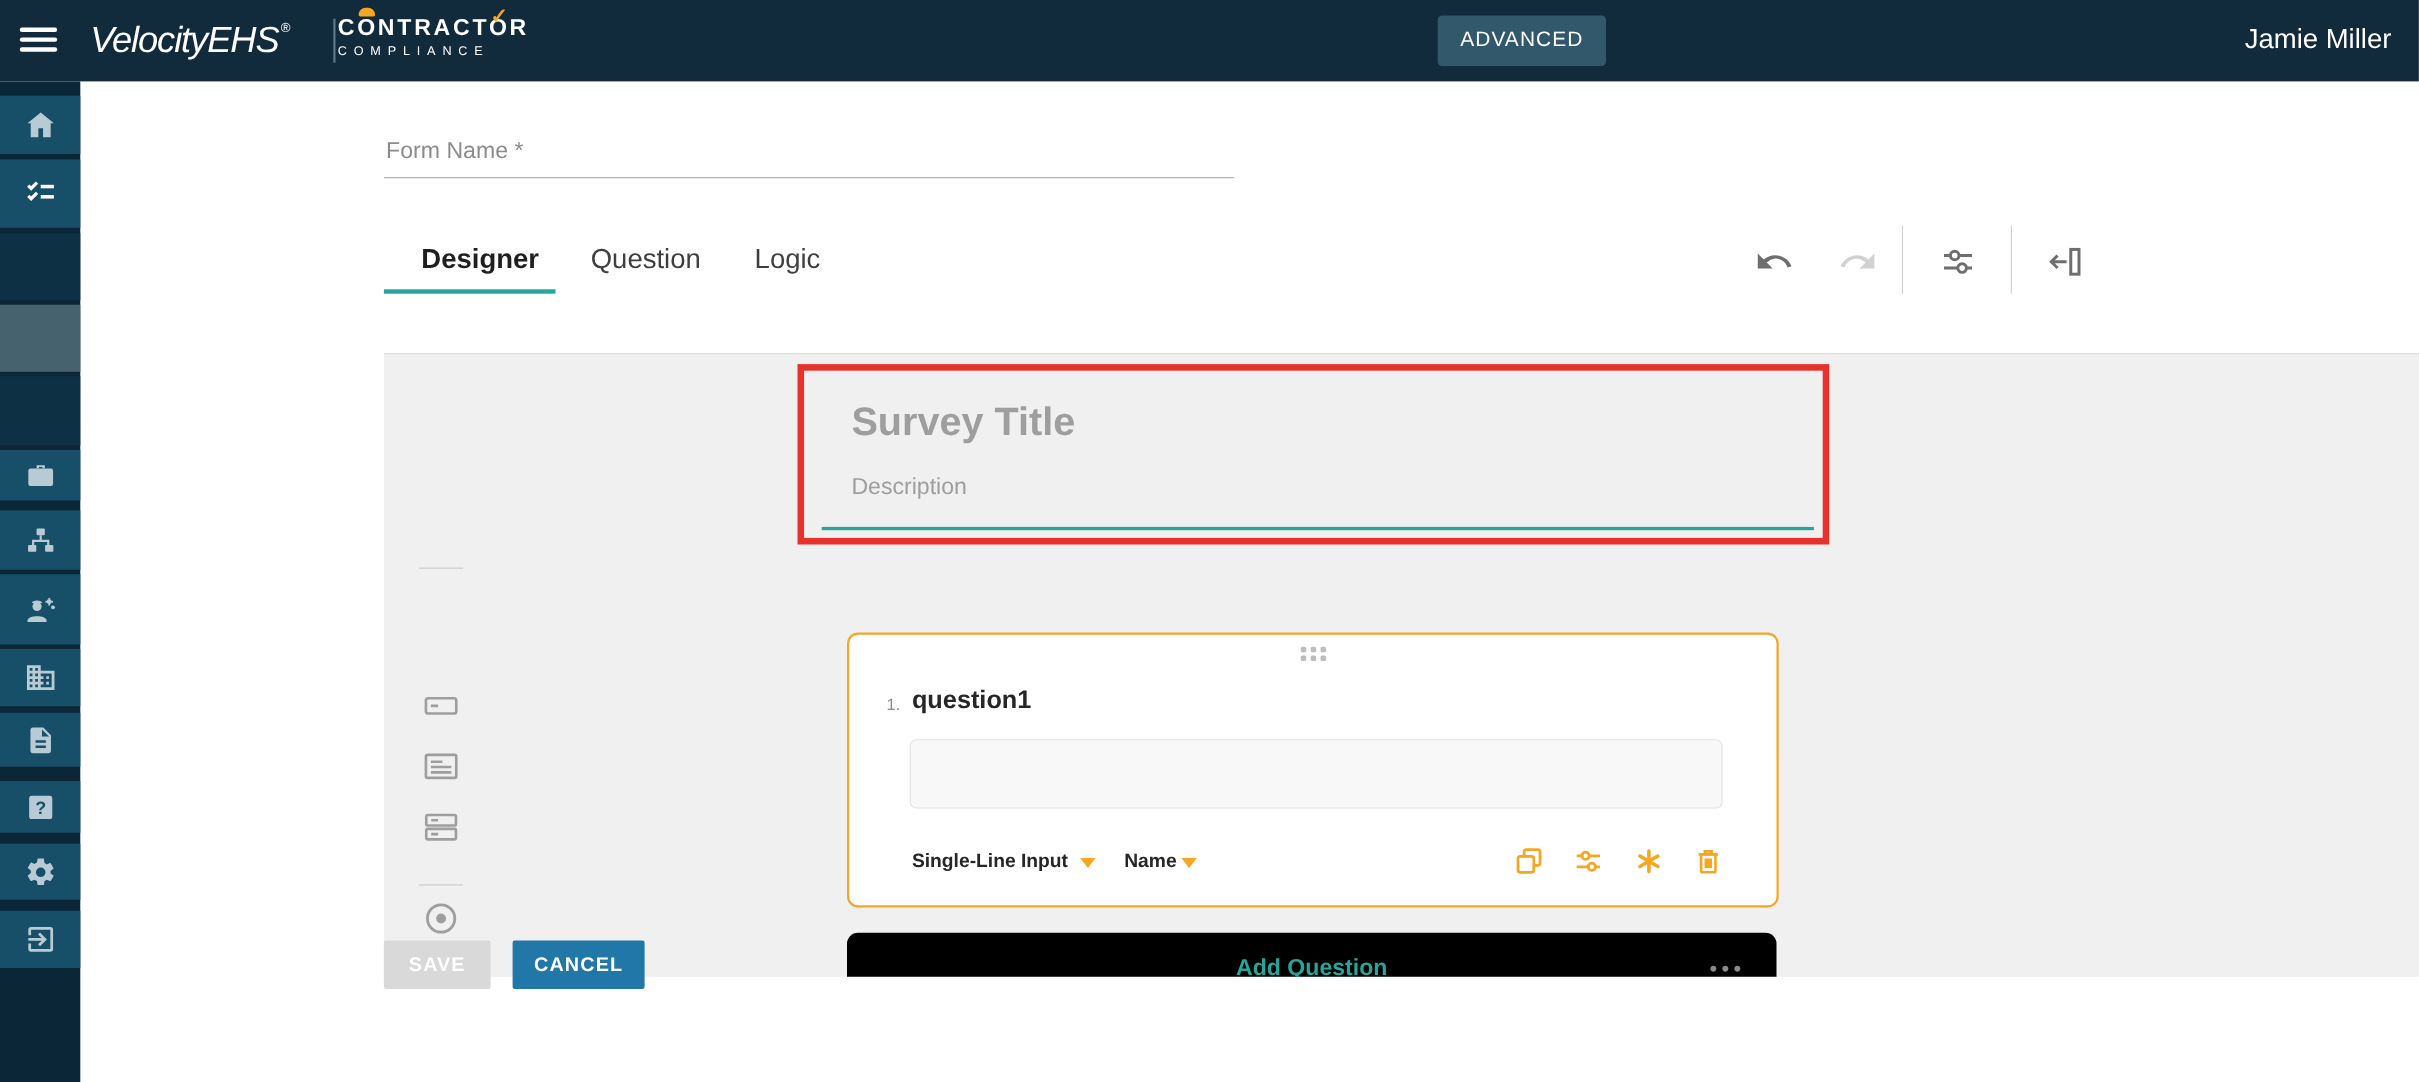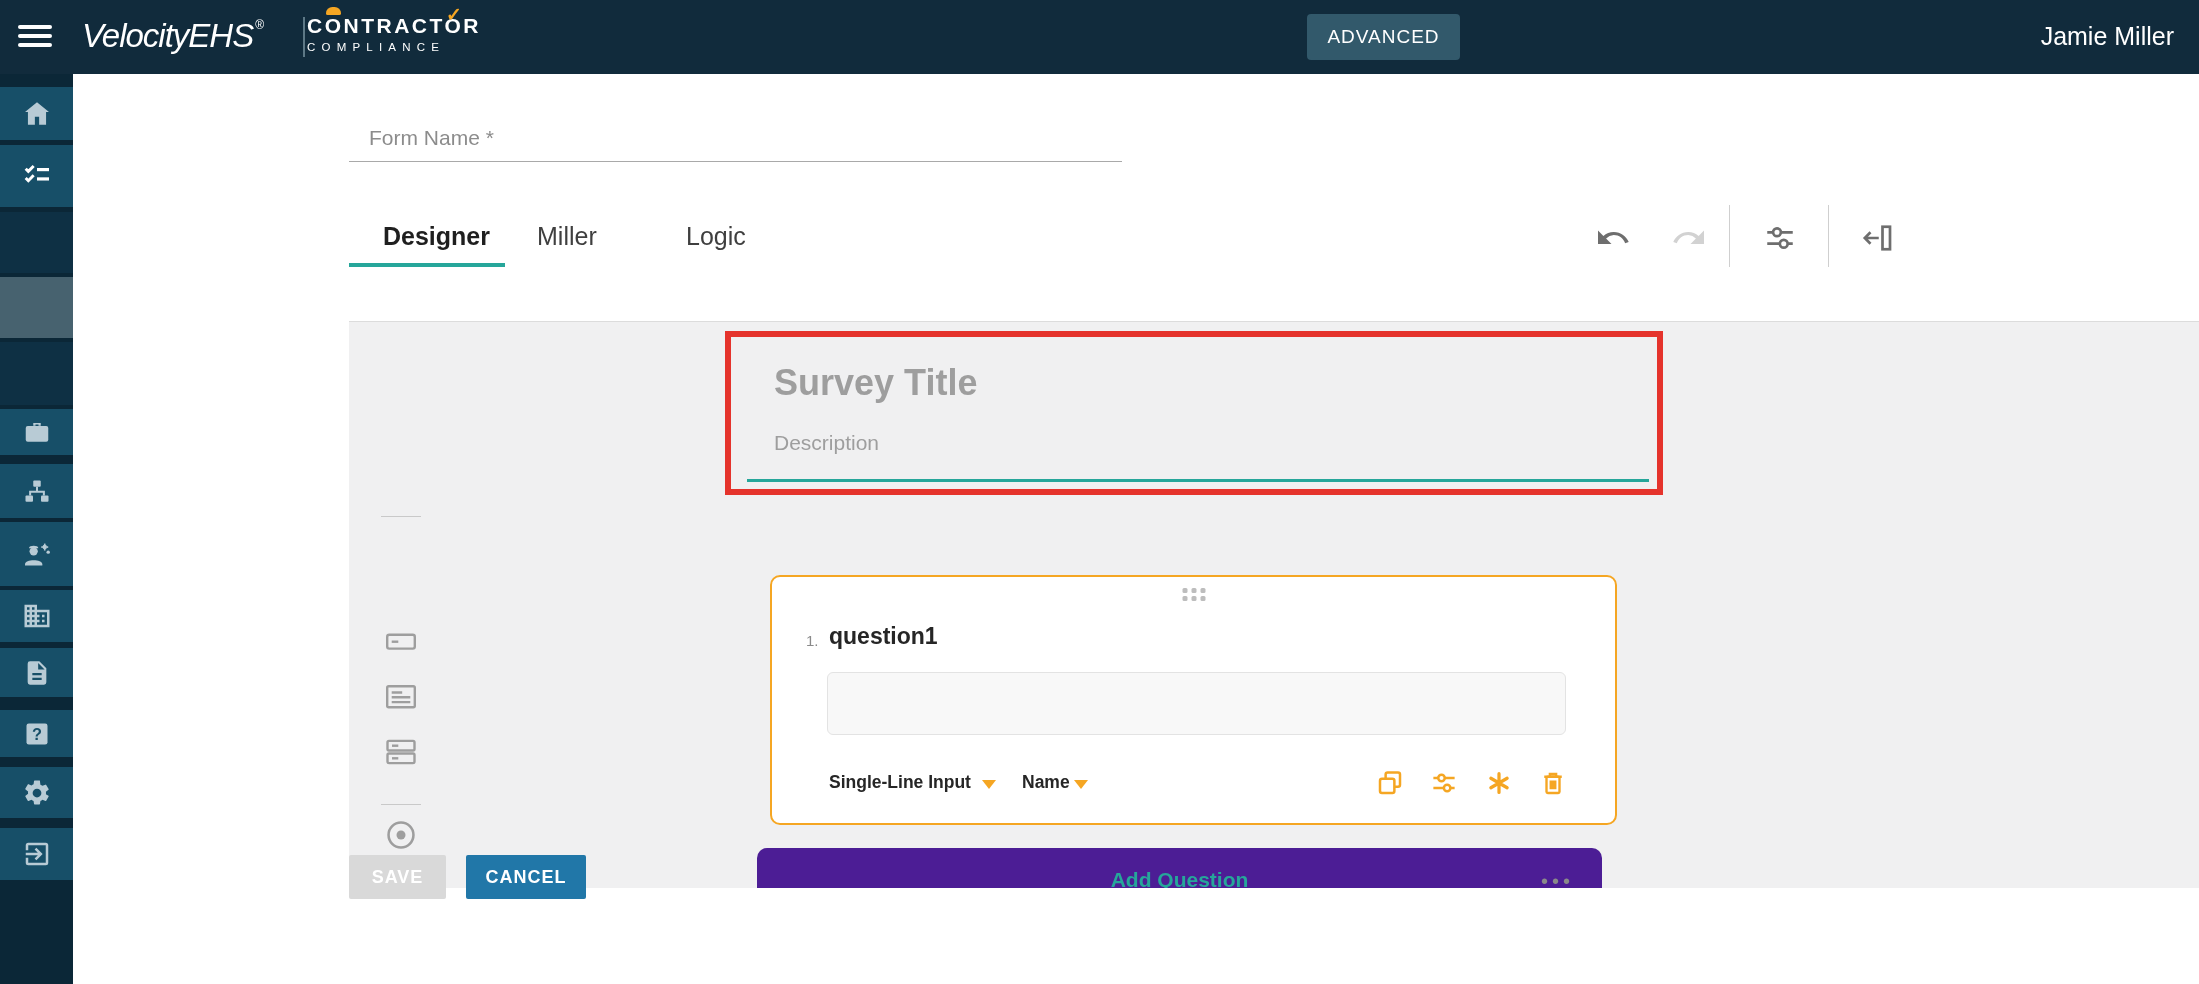--- a/index.html
+++ b/index.html
@@ -28,21 +28,21 @@
 
   
   .sidebar { position:absolute; left:0; top:74px; width:73px; height:910px; background:#0B2737; z-index:20; }
   .snav { position:absolute; left:0; width:73px; display:flex; align-items:center; justify-content:center; color:#B8CBD5; cursor:pointer; }
   .snav.lit  { background:#174F68; }
   .snav.dark { background:#0E3044; }
   .snav.sel  { background:#47626F; }
   .snav svg { display:block; }
 
   
-  .form-name-label { position:absolute; left:369px; top:126px; font-size:21px; color:#8C8C8C; }
+  .form-name-label { position:absolute; left:351px; top:126px; font-size:21px; color:#8C8C8C; }
   .form-name-line { position:absolute; left:349px; top:161px; width:773px; height:1px; background:#A9A9A9; }
 
   .tab { position:absolute; top:222px; font-size:25px; color:#3F3F3F; cursor:pointer; }
   .tab.active { font-weight:bold; color:#1F1F1F; }
   .tab-underline { position:absolute; left:349px; top:263px; width:156px; height:4px; background:#26A69A; }
 
   .tb-ic { position:absolute; top:220px; color:#6E6E6E; cursor:pointer; }
   .tb-ic.disabled { color:#D2D2D2; cursor:default; }
   .tb-div { position:absolute; top:205px; width:1px; height:62px; background:#CFCFCF; }
 
@@ -60,21 +60,21 @@
   .draghandle { position:absolute; left:50%; top:11px; transform:translateX(-50%); cursor:grab; }
   .draghandle .row { display:flex; gap:4px; margin-bottom:3px; }
   .draghandle i { display:block; width:5px; height:5px; background:#BDBDBD; border-radius:1.5px; }
   .qnum { position:absolute; left:34px; top:55px; font-size:15px; color:#8a8a8a; }
   .qtitle { position:absolute; left:57px; top:46px; font-size:23px; font-weight:bold; color:#262626; cursor:text; }
   .qinput { position:absolute; left:55px; top:95px; width:739px; height:63px; background:#F8F8F8; border:1px solid #E3E3E3; border-radius:6px; cursor:text; }
   .qtype { position:absolute; top:195px; font-size:17.5px; font-weight:bold; color:#262626; cursor:pointer; }
   .caret { position:absolute; top:203px; width:0; height:0; border-left:7px solid transparent; border-right:7px solid transparent; border-top:9px solid #F5A623; cursor:pointer; }
   .qact { position:absolute; top:191px; width:30px; height:30px; color:#F5A623; cursor:pointer; }
 
-  .addcard { position:absolute; left:408px; top:526px; width:845px; height:60px; background:#4c1d95; border-radius:10px; }
+  .addcard { position:absolute; left:421px; top:526px; width:845px; height:60px; background:#000000; border-radius:10px; }
   .addq { position:absolute; left:0; right:0; top:20px; text-align:center; font-size:21px; font-weight:bold; color:#26A69A; cursor:pointer; }
   .adddots { position:absolute; right:28px; top:22px; color:#8a8a8a; font-size:20px; letter-spacing:4px; cursor:pointer; }
 
   .save-btn { position:absolute; left:349px; top:855px; width:97px; height:44px; background:#D9D9D9; border:none; border-radius:2px; color:#fff; font-size:18px; font-weight:bold; letter-spacing:1px; font-family:"Liberation Sans",sans-serif; }
   .cancel-btn { position:absolute; left:466px; top:855px; width:120px; height:44px; background:#2177A8; border:none; border-radius:2px; color:#fff; font-size:18px; font-weight:bold; letter-spacing:1px; font-family:"Liberation Sans",sans-serif; cursor:pointer; }
 </style>
 </head>
 <body>
 
 <div class="page">
@@ -184,21 +184,21 @@
             <path d="M10.09 15.59 11.5 17l5-5-5-5-1.41 1.41L12.67 11H3v2h9.67zM19 3H5a2 2 0 0 0-2 2v4h2V5h14v14H5v-4H3v4a2 2 0 0 0 2 2h14a2 2 0 0 0 2-2V5a2 2 0 0 0-2-2z"></path>
           </svg>
         </span>
     </div>
   </nav>
 
   <div class="form-name-label">Form Name *</div>
   <div class="form-name-line"></div>
 
   <div class="tab active" style="left:383px;">Designer</div>
-  <div class="tab" style="left:537px;">Miller</div>
+  <div class="tab" style="left:537px;">Question</div>
   <div class="tab" style="left:686px;">Logic</div>
   <div class="tab-underline"></div>
 
   <span class="tb-ic" style="left:1595px;">
     <svg width="36" height="36" viewBox="0 0 24 24" fill="currentColor">
         <path d="M12.5 8c-2.65 0-5.05.99-6.9 2.6L2 7v9h9l-3.62-3.62A8.45 8.45 0 0 1 12.5 10c3.54 0 6.55 2.31 7.6 5.5l2.37-.78C21.08 11.03 17.15 8 12.5 8z"></path>
       </svg>
   </span>
   <span class="tb-ic disabled" style="left:1671px;">
     <svg width="36" height="36" viewBox="0 0 24 24" fill="currentColor" style="transform:scaleX(-1);">

